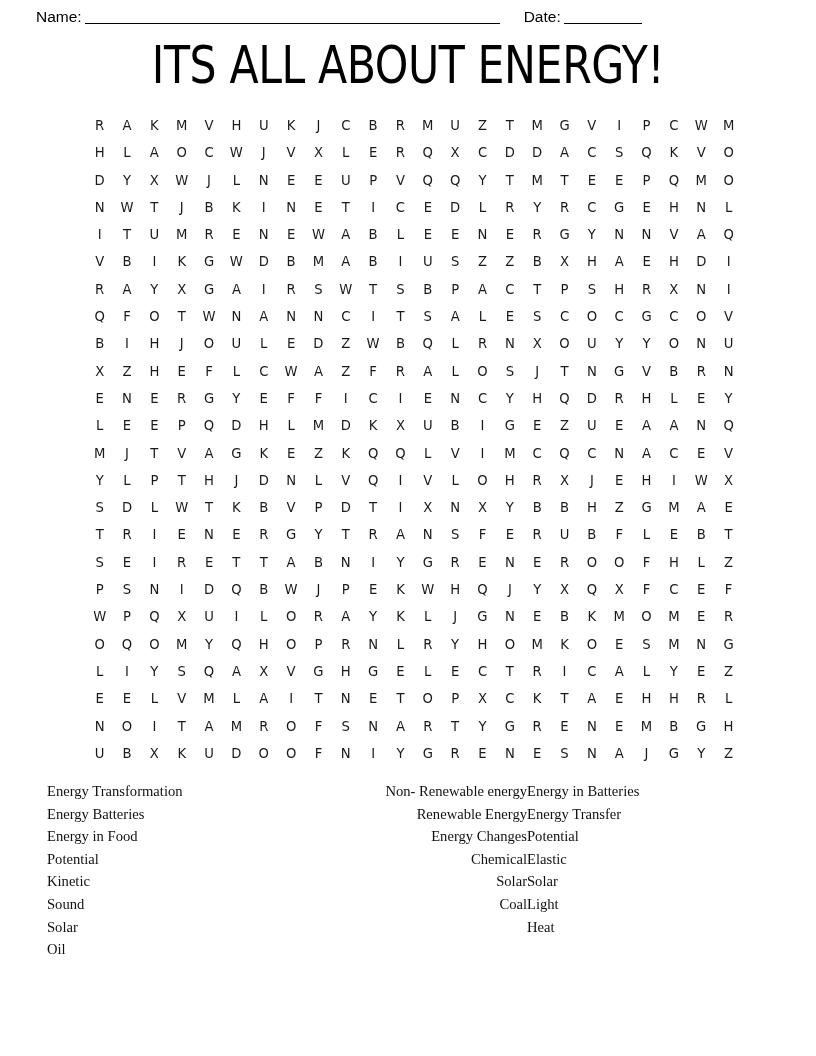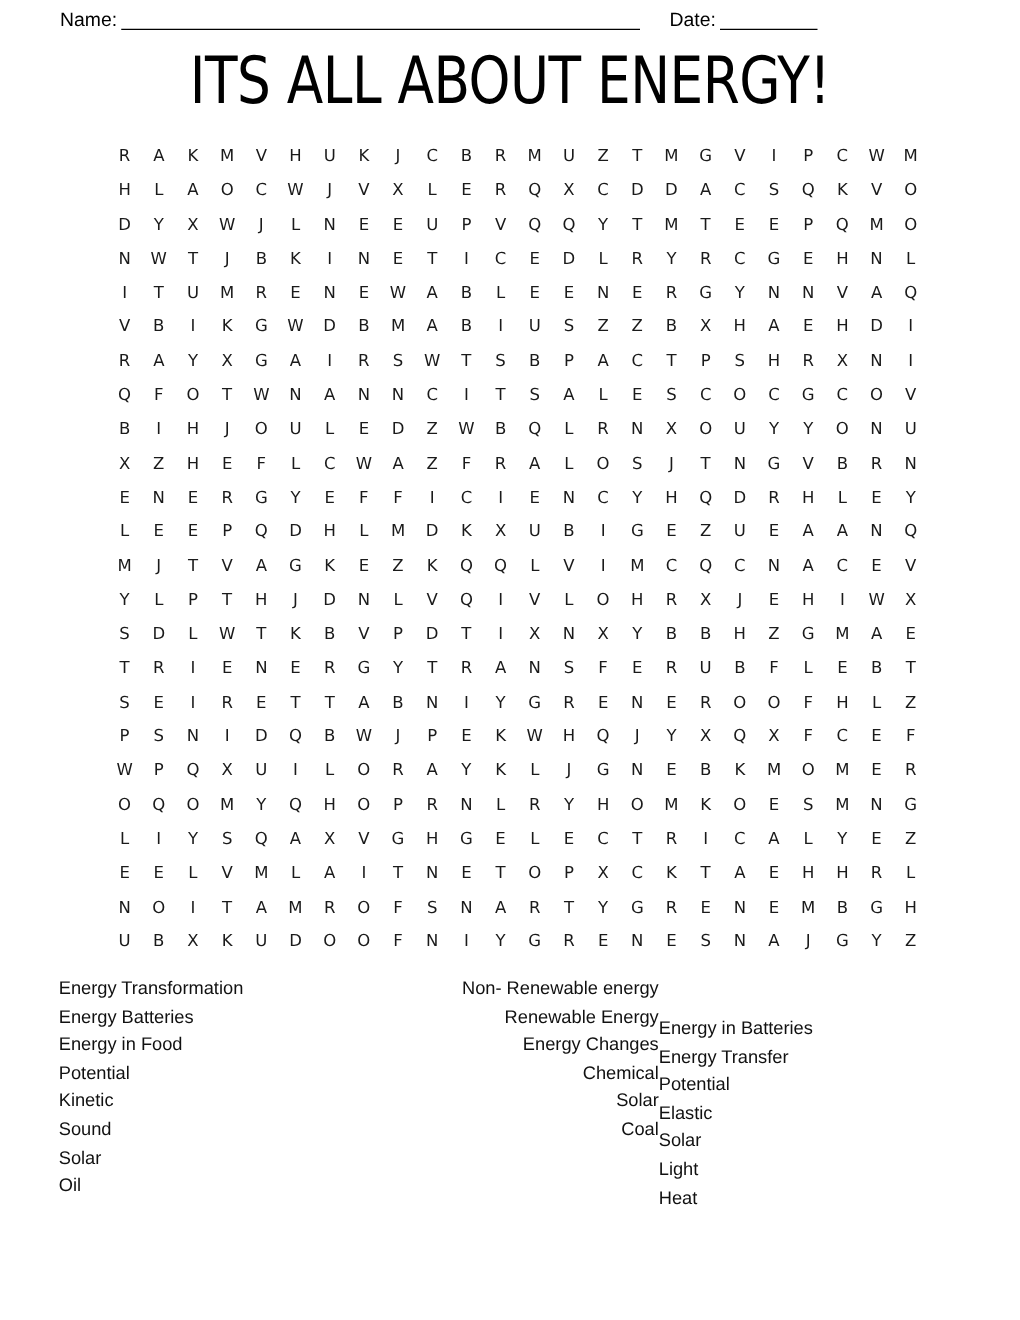--- a/index.html
+++ b/index.html
@@ -19,21 +19,21 @@
 
   
   .namedate {
     position: absolute;
     left: 0;
     top: 0;
     width: 816px;
     height: 26px;
     display: flex;
     align-items: flex-end;
-    padding: 0 36px 0 48px;
+    padding: 0 36px 0 36px;
     box-sizing: border-box;
     font-size: 15.5px;
     line-height: 18px;
   }
   .nd-label {
     white-space: pre;
     font-family: "Liberation Sans", sans-serif;
   }
   .nd-rule {
     display: inline-block;
@@ -87,23 +87,23 @@
     top: 780px;
     width: 730px;
     display: flex;
   }
   .wl-col {
     display: flex;
     flex-direction: column;
   }
   .wl-col.c1 { width: 240px; }
   .wl-col.c2 { width: 240px; text-align: right; }
-  .wl-col.c3 { width: 240px; margin-top: 32px; }
+  .wl-col.c3 { width: 240px; }
   .word {
-    font-family: Liberation Sans, sans-serif;
+    font-family: Liberation Serif, serif;
     font-size: 14.6px;
     line-height: 22.6px;
     white-space: pre;
     color: #111111;
   }
 </style>
 </head>
 <body>
 
 <div class="namedate">

